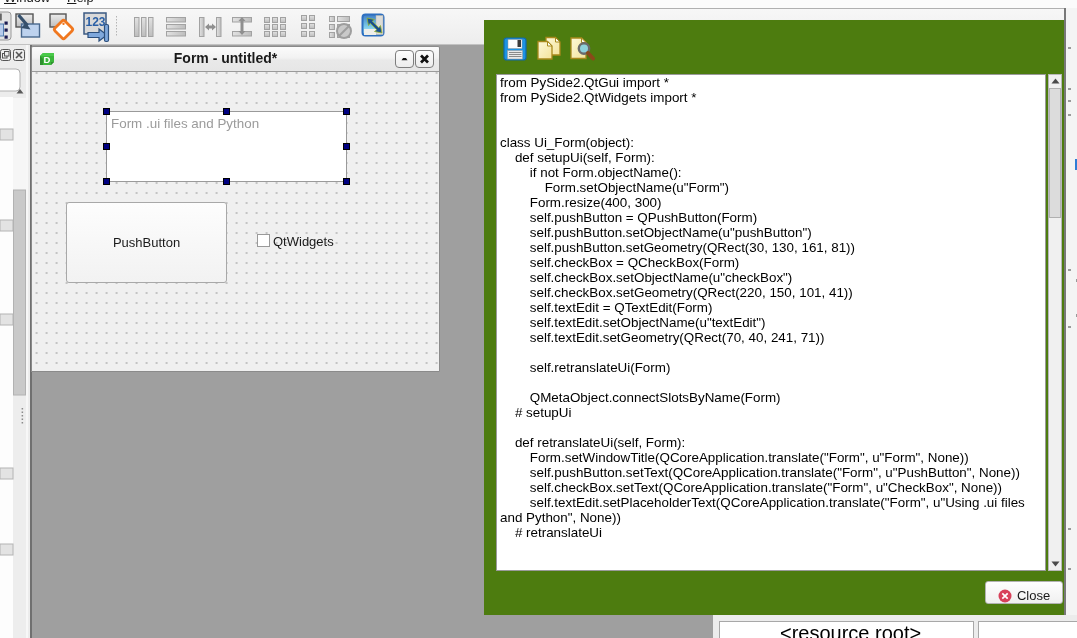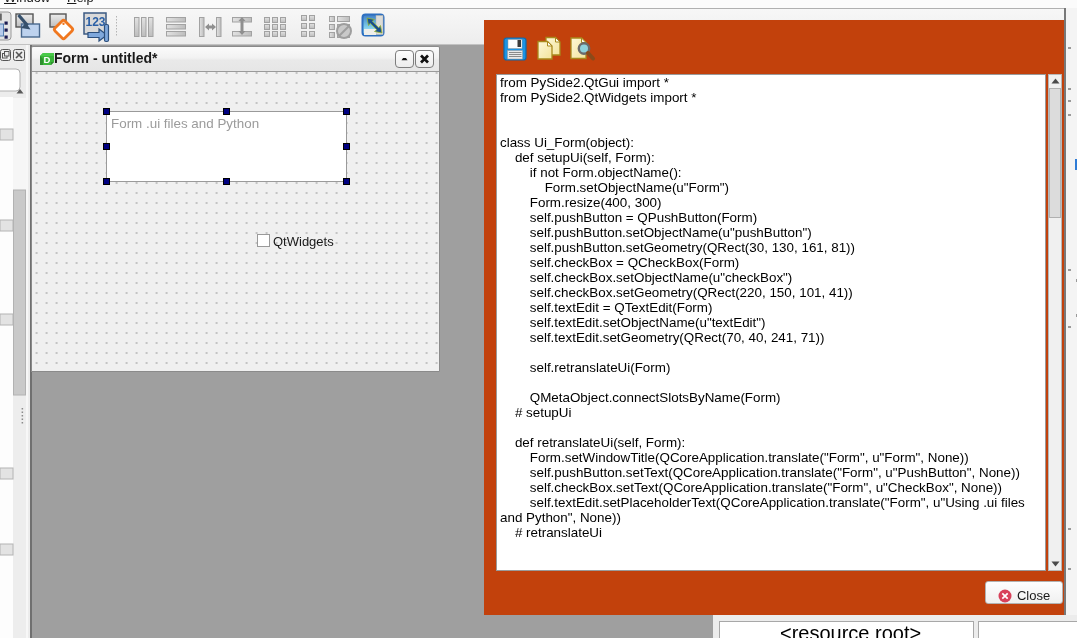--- a/index.html
+++ b/index.html
@@ -12,35 +12,35 @@
 #menubar span{position:absolute;top:-10.5px;font-size:13px;color:#1a1a1a;}
 
 #toolbar{left:0;top:9px;width:1077px;height:35px;background:linear-gradient(#f7f7f7,#ededed);border-bottom:1px solid #c2c2c2;}
 
 #mdi{left:30px;top:45px;width:683px;height:593px;background:#9f9f9f;}
 
 #leftdock{left:0;top:45px;width:30px;height:593px;background:#ececec;border-right:2px solid #707070;}
 
 #formwin{left:31px;top:46px;width:407px;height:324px;border:1px solid #8a8a8a;background:#f0f0f0;border-radius:2px 2px 0 0;}
 #formtitle{left:0;top:0;width:407px;height:24px;background:linear-gradient(#fbfbfb,#f2f2f2 45%,#e9e9e9 55%,#e6e6e6);border-bottom:1px solid #9a9a9a;border-radius:2px 2px 0 0;}
-#formtitle .txt{position:absolute;left:22px;right:42px;top:3px;text-align:left;font-size:14px;font-weight:bold;color:#1a1a1a;}
+#formtitle .txt{position:absolute;left:22px;right:42px;top:3px;text-align:center;font-size:14px;font-weight:bold;color:#1a1a1a;}
 .tbtn{position:absolute;top:3px;width:17px;height:16px;border:1px solid #7d7d7d;border-radius:4px;background:linear-gradient(#fdfdfd,#ececec);}
 #formbody{left:0;top:25px;width:407px;height:299px;
   background-image:radial-gradient(circle at 1px 1px,#a8a8a8 0.55px,transparent 0.95px);
   background-size:10px 10px;background-position:3.6px 0px;background-color:#f0f0f0;}
 
 #tedit{left:74px;top:39px;width:239px;height:69px;background:#fff;border:1px solid #9a9a9a;}
 #tedit span{position:absolute;left:4px;top:4px;font-size:13.4px;color:#9b9b9b;}
 .hd{position:absolute;width:7px;height:7px;background:#000080;border:1px solid #000;box-sizing:border-box;}
 #pbtn{left:34px;top:130px;width:159px;height:79px;background:linear-gradient(#fdfdfd,#f2f2f2);border:1px solid #a8a8a8;border-radius:3px;
   display:flex;align-items:center;justify-content:center;font-size:13px;color:#1a1a1a;}
 #cbx{left:225px;top:162px;width:11px;height:11px;background:#fff;border:1px solid #9a9a9a;}
 #cblab{left:241px;top:162px;font-size:13px;color:#1a1a1a;}
 
-#dialog{left:484px;top:20px;width:580px;height:595px;background:#c2410c;}
+#dialog{left:484px;top:20px;width:580px;height:595px;background:#4d7c0f;}
 #codearea{position:absolute;left:12px;top:54px;width:550px;height:497px;background:#fff;border:1px solid #9a9a9a;box-sizing:border-box;overflow:hidden;}
 #code{position:absolute;left:3px;top:0px;width:545px;font-size:13.4px;line-height:15px;color:#000;white-space:pre-wrap;margin:0;font-family:"Liberation Sans",sans-serif;}
 #vsb{position:absolute;left:564px;top:54px;width:14px;height:497px;background:#f0f0f0;border:1px solid #b8b8b8;box-sizing:border-box;}
 #vsb .thumb{position:absolute;left:0;top:13px;width:12px;height:130px;background:#dcdcdc;border:1px solid #b0b0b0;box-sizing:border-box;}
 #closebtn{position:absolute;left:501px;top:561px;width:78px;height:23px;background:linear-gradient(#fefefe,#f0f0f0);border:1px solid #b2b2b2;border-radius:3px;box-sizing:border-box;
   display:flex;align-items:flex-end;justify-content:center;font-size:13px;color:#1a1a1a;}
 
 #rightstrip{left:1064px;top:8px;width:13px;height:630px;background:#f4f4f4;border-left:2px solid #787878;box-sizing:border-box;}
 
 #bottompanel{left:713px;top:615px;width:364px;height:23px;background:#ececec;}
@@ -221,20 +221,21 @@
         <span>Form .ui files and Python</span>
       </div>
     <div class="hd" style="left:71px;top:36px;"></div>
     <div class="hd" style="left:191px;top:36px;"></div>
     <div class="hd" style="left:311px;top:36px;"></div>
     <div class="hd" style="left:71px;top:71px;"></div>
     <div class="hd" style="left:311px;top:71px;"></div>
     <div class="hd" style="left:71px;top:106px;"></div>
     <div class="hd" style="left:191px;top:106px;"></div>
     <div class="hd" style="left:311px;top:106px;"></div>
+    <div class="abs" id="pbtn">PushButton</div>
     <div class="abs" id="cbx"></div>
     <div class="abs" id="cblab">QtWidgets</div>
   </div>
 </div>
 
 <div class="abs" id="dialog">
   <svg class="abs" style="left:18px;top:16px;" width="96" height="26" viewBox="0 0 96 26">
     <defs>
       <linearGradient id="pgf" x1="0" y1="0" x2="1" y2="1">
         <stop offset="0" stop-color="#fdf8d8"></stop>

